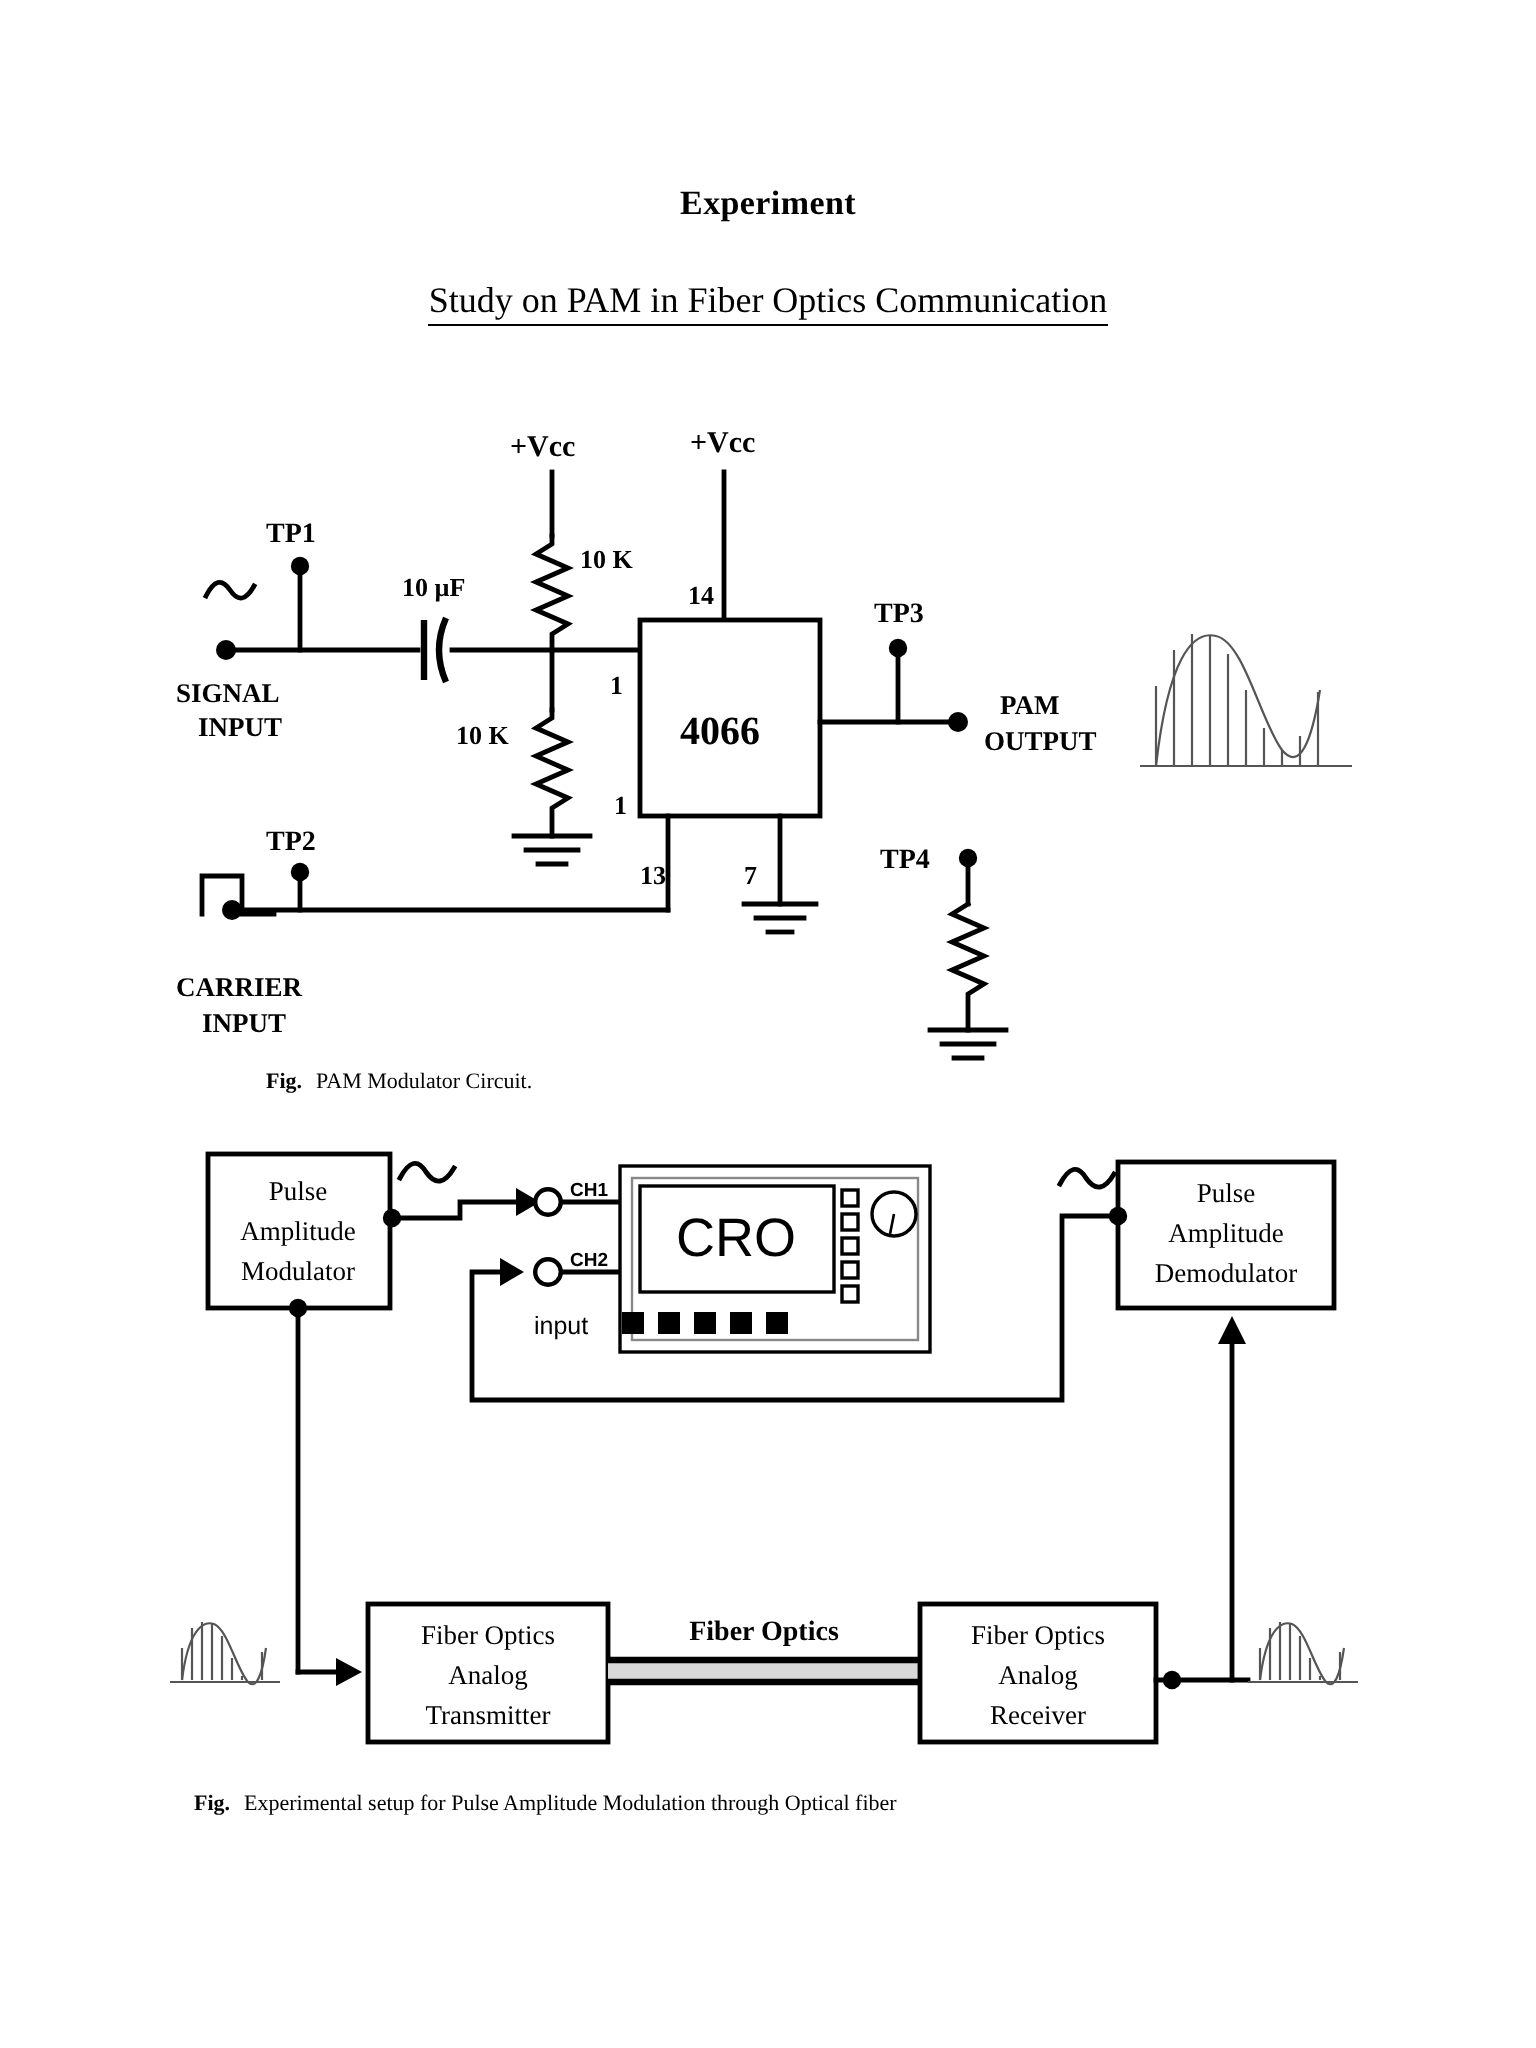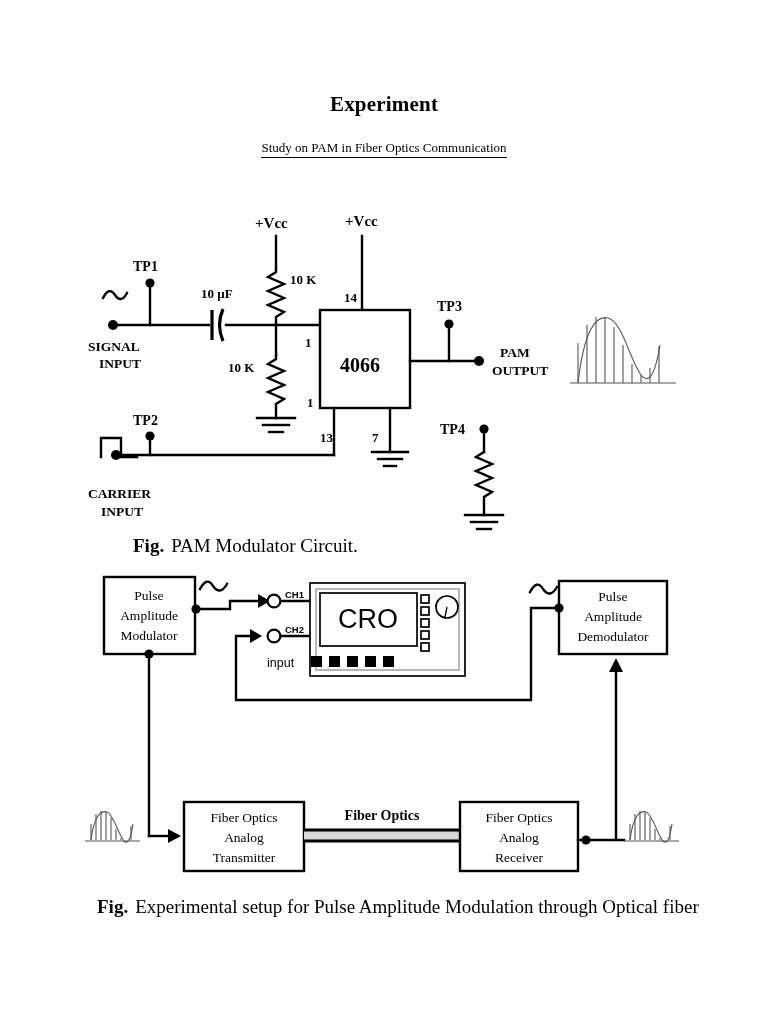--- a/index.html
+++ b/index.html
@@ -1,23 +1,23 @@
 <!DOCTYPE html>
 <html><head>
 <meta charset="utf-8">
 <style>
   html,body{margin:0;padding:0;background:#ffffff;}
   body{width:768px;height:1024px;position:relative;overflow:hidden;
        font-family:"Liberation Serif","DejaVu Serif",serif;color:#000;}
   .page{position:absolute;inset:0;}
   .hdr{position:absolute;width:100%;text-align:center;}
-  #exp-title{top:92px;font-size:21px;font-weight:bold;letter-spacing:.2px;}
-  #study-title{top:140px;font-size:13px;}
+  #exp-title{top:92px;font-size:17px;font-weight:bold;letter-spacing:.2px;}
+  #study-title{top:140px;font-size:18px;}
   #study-title span{border-bottom:1.6px solid #000;padding-bottom:2px;}
-  .cap{position:absolute;font-size:19px;}
+  .cap{position:absolute;font-size:11px;}
   #fig1-cap{left:133px;top:535px;}
   #fig2-cap{left:97px;top:896px;}
   #fig1-cap .lbl,#fig2-cap .lbl{font-weight:bold;margin-right:7px;}
   svg{position:absolute;left:0;top:0;overflow:visible;}
   .ln{stroke:#000;stroke-width:2.4;fill:none;stroke-linecap:square;}
   .lnw{stroke:#000;stroke-width:3.2;fill:none;}
   .thin{stroke:#000;stroke-width:1.3;fill:none;}
   .box{stroke:#000;stroke-width:2.4;fill:#fff;}
   .boxn{stroke:#000;stroke-width:1.7;fill:#fff;}
   .dot{fill:#000;}

